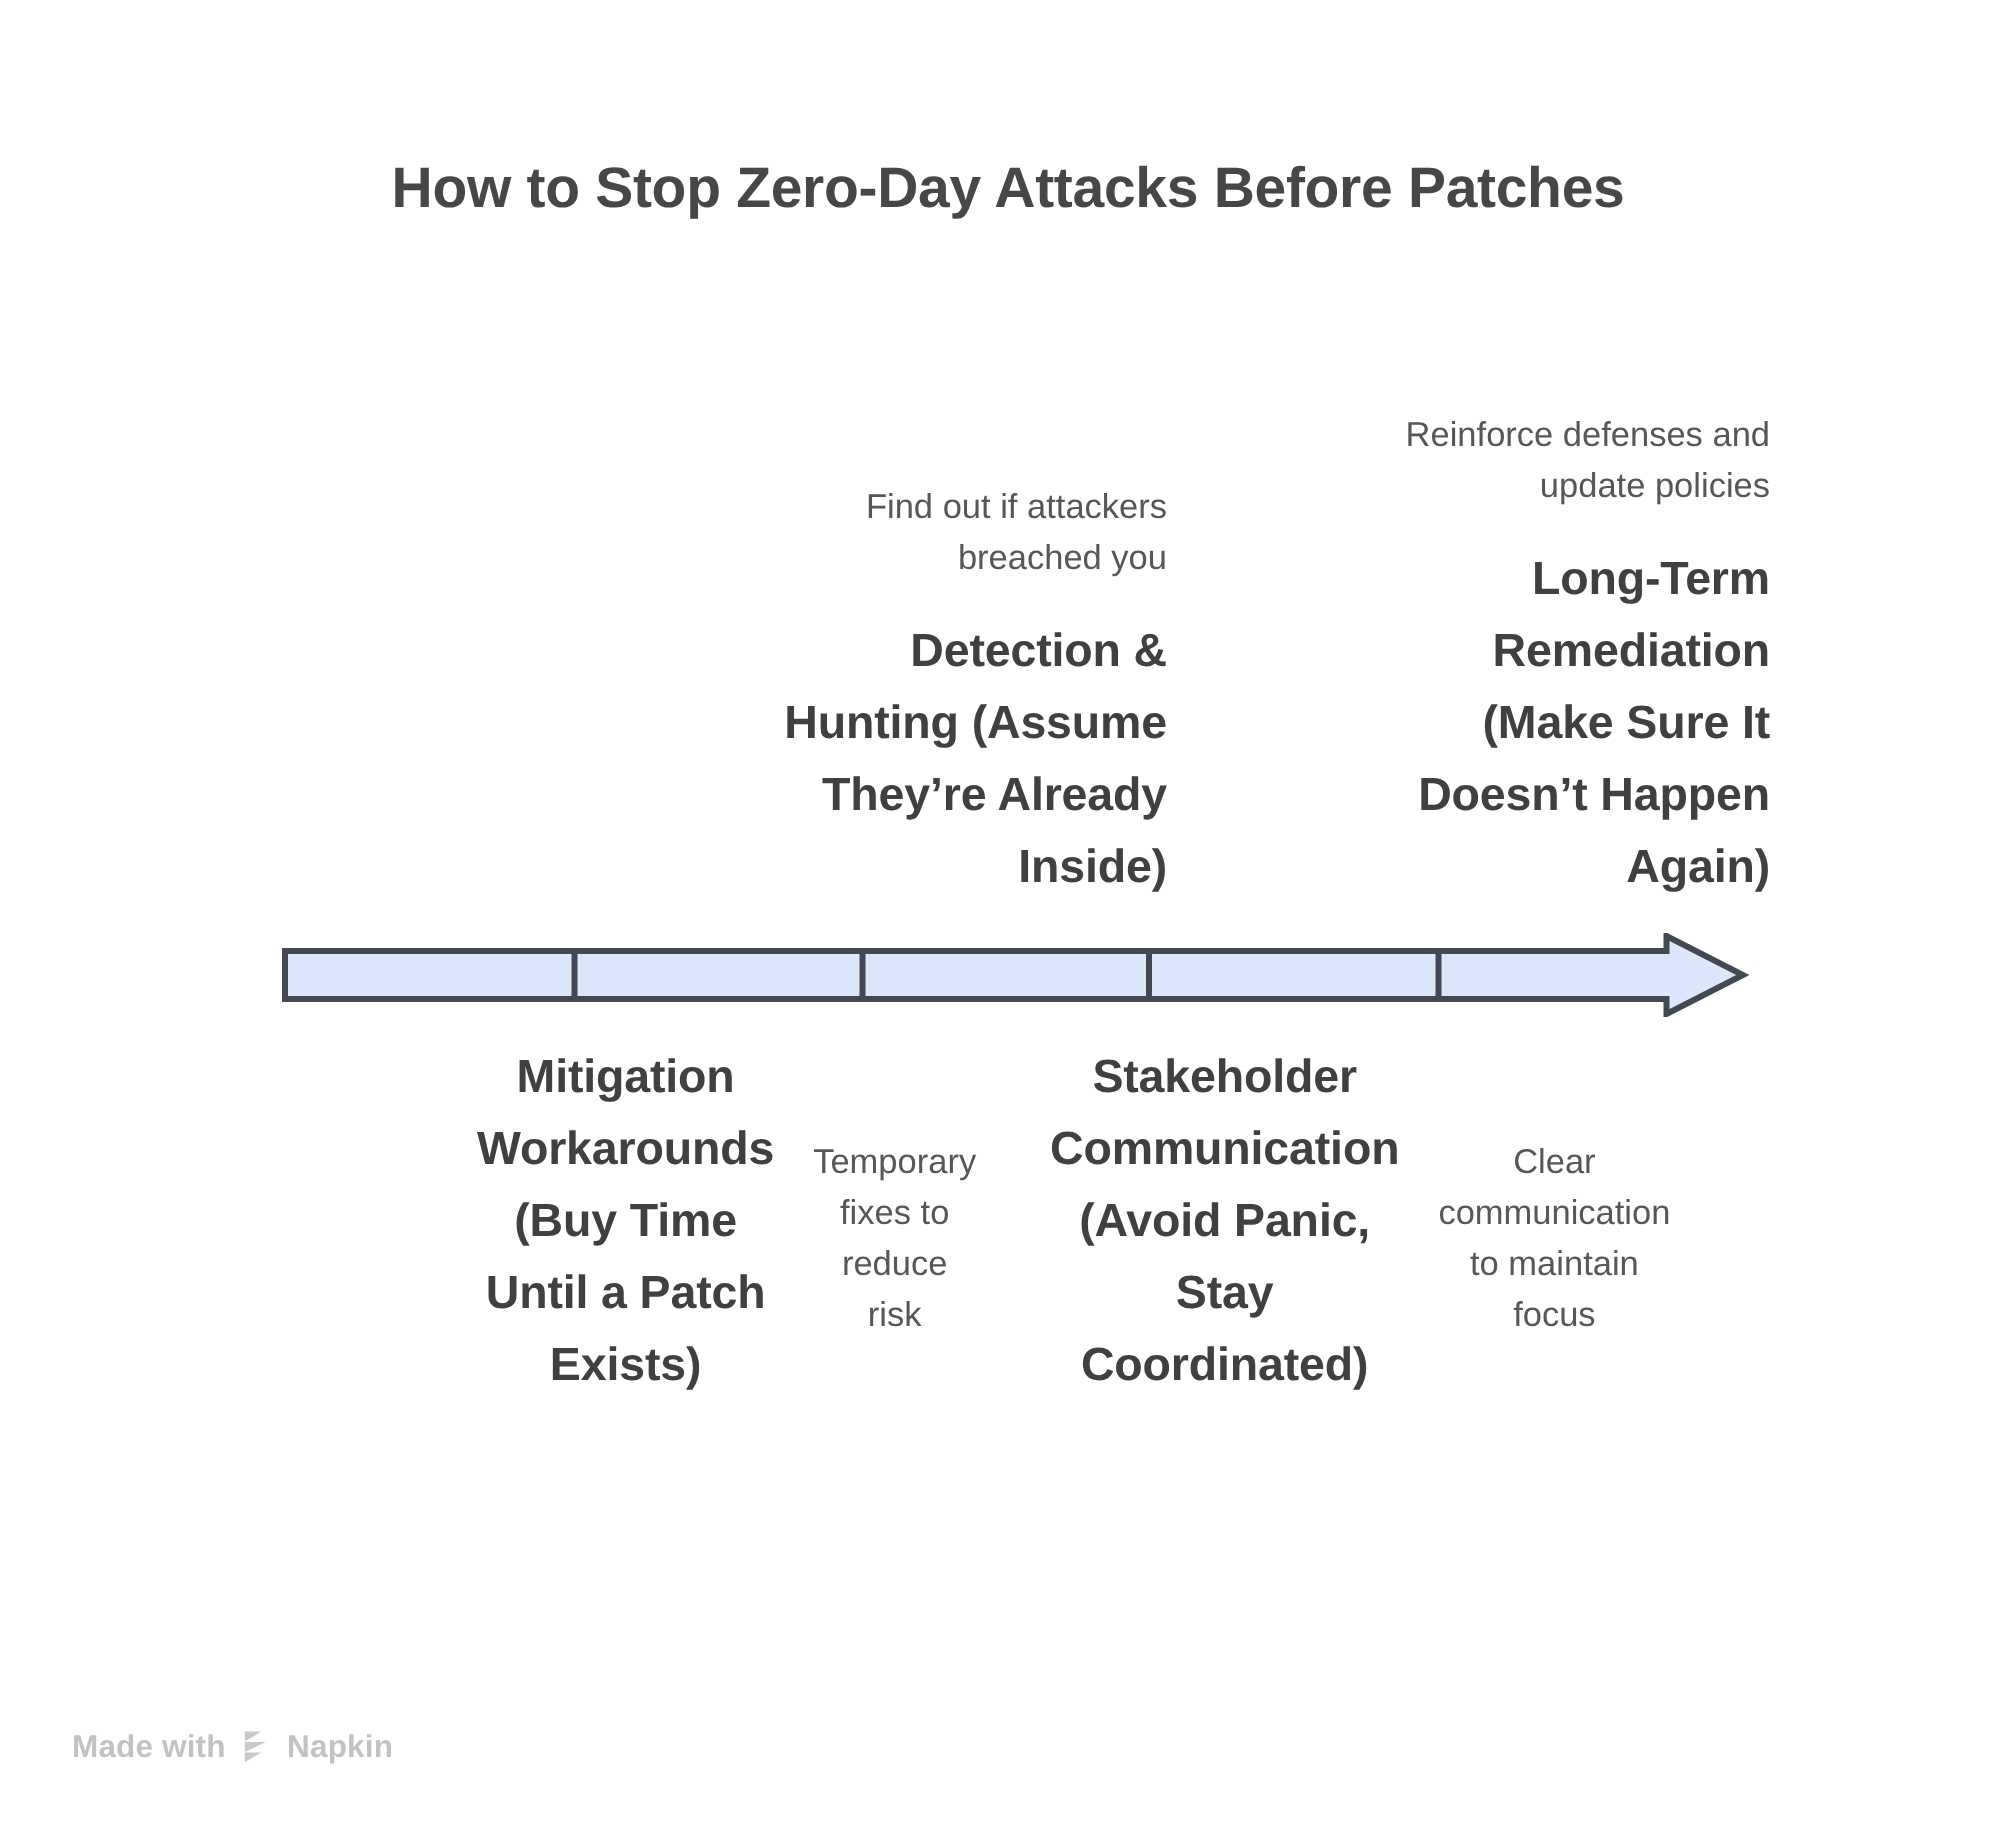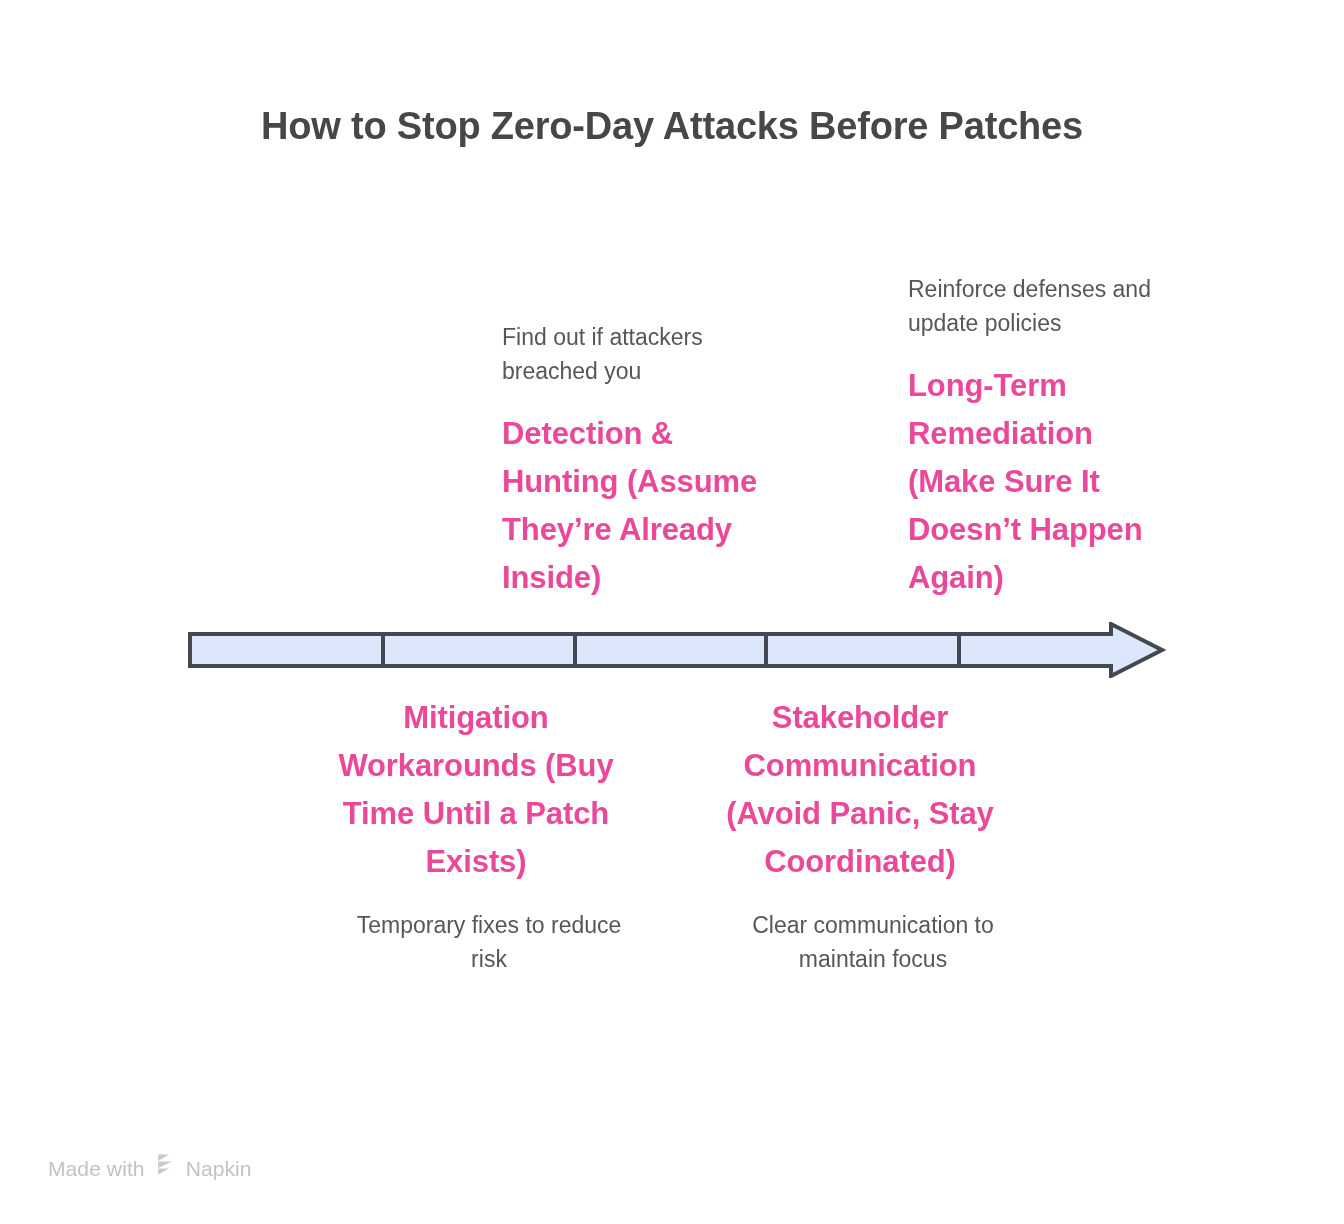--- a/index.html
+++ b/index.html
@@ -46,36 +46,36 @@
   }
 
   .above-wrap {
     position: absolute;
     top: 190px;
     height: 412px;
     display: flex;
     flex-direction: column;
     justify-content: flex-end;
     align-items: center;
-    text-align: left;
+    text-align: right;
   }
   .below-wrap {
     position: absolute;
     top: 694px;
     display: flex;
-    flex-direction: column;
+    flex-direction: row;
     justify-content: flex-start;
     align-items: center;
     text-align: center;
   }
 
   .stage-title {
     font-size: 31px;
     font-weight: bold;
-    color: #ec4899;
+    color: #404040;
     line-height: 1.55;
     letter-spacing: -0.1px;
   }
   .stage-desc {
     font-size: 23px;
     font-weight: normal;
     color: #575757;
     line-height: 1.48;
   }
   .above-wrap .stage-desc { margin-bottom: 22px; }
@@ -87,25 +87,25 @@
   #col-3 { left: 908px;  width: 272px; }
   #col-4 { left: 318px;  width: 316px; }
   #col-5 { left: 700px;  width: 320px; }
 
   
   #watermark {
     position: absolute;
     left: 48px;
     top: 1153px;
     display: flex;
-    align-items: flex-end;
+    align-items: flex-start;
     gap: 9px;
     color: #c2c2c2;
     font-size: 21px;
-    font-weight: normal;
+    font-weight: bold;
     letter-spacing: 0.1px;
   }
   #napkin-logo { display: block; }
 </style>
 </head>
 <body>
 
 <div id="canvas">
 
   <div id="page-title">How to Stop Zero-Day Attacks Before Patches</div>

